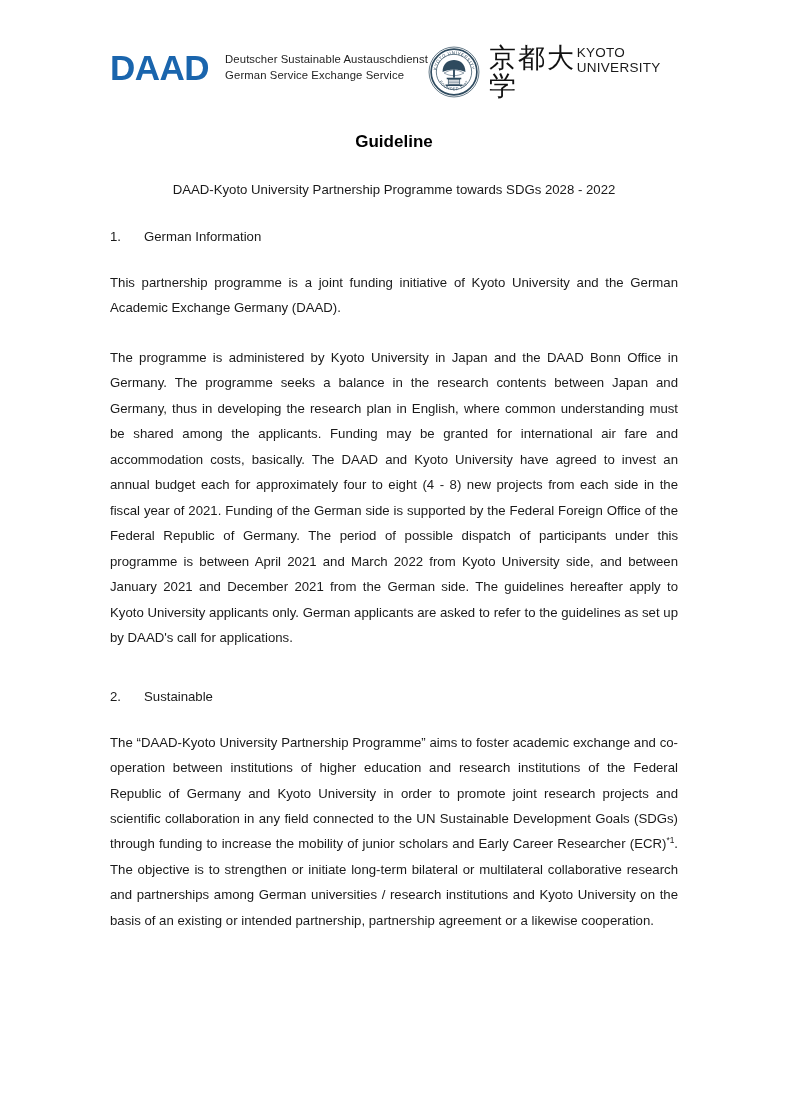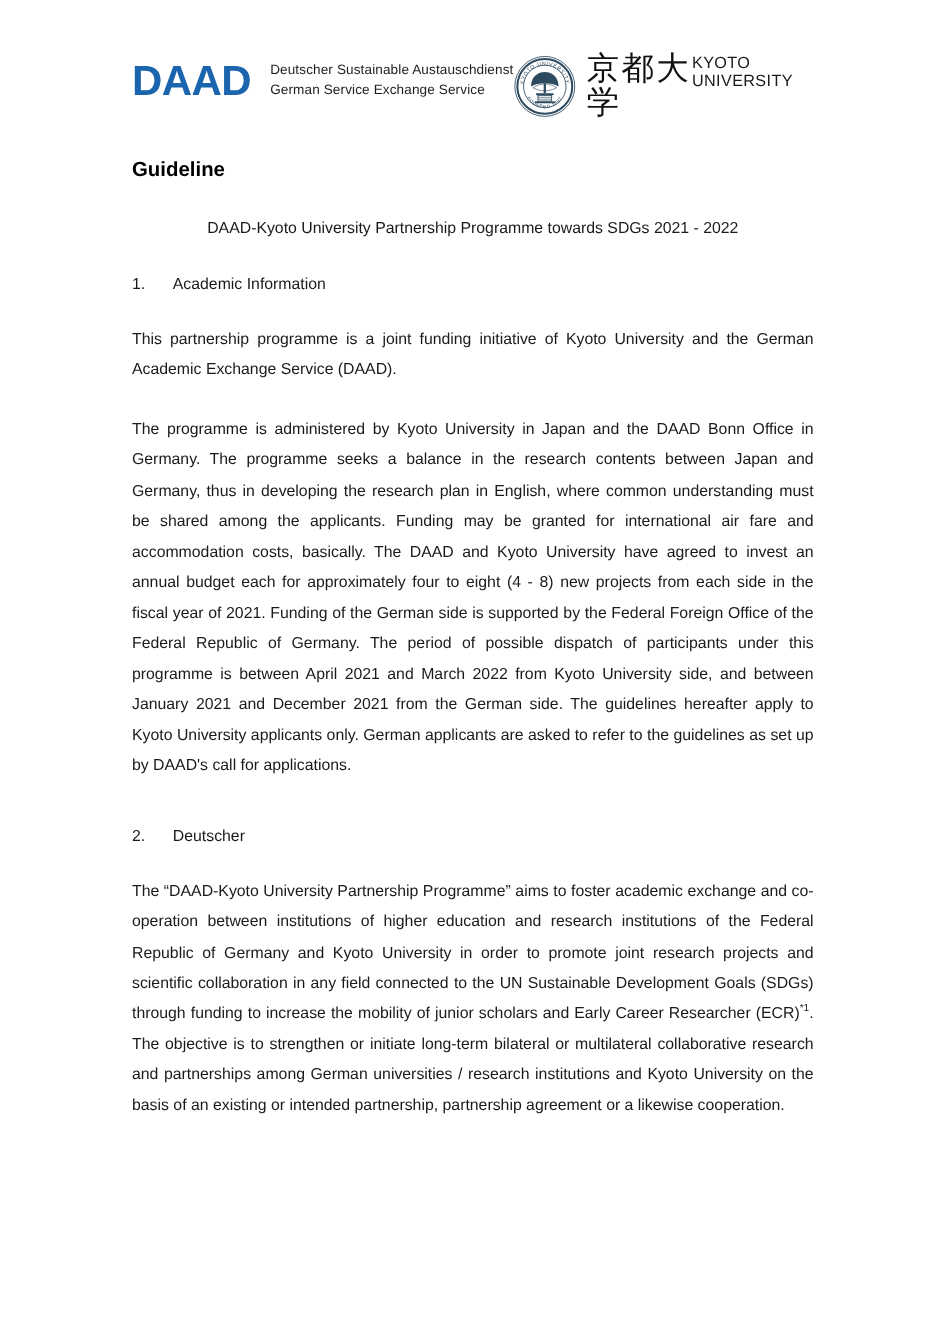--- a/index.html
+++ b/index.html
@@ -89,21 +89,21 @@
     color: #1a1a1a;
     margin-top: 2px;
   }
 
   
   .doc-title {
     position: absolute;
     left: 110px;
     top: 132px;
     width: 568px;
-    text-align: left;
+    text-align: center;
     font-size: 17px;
     font-weight: bold;
     color: #000000;
   }
   .doc-subtitle {
     position: absolute;
     left: 110px;
     top: 182px;
     width: 568px;
     text-align: center;
@@ -197,36 +197,36 @@
       </svg>
       <div class="kyoto-names">
         <div class="kyoto-jp">京都大学</div>
         <div class="kyoto-en">KYOTO UNIVERSITY</div>
       </div>
     </div>
   </div>
 
   <div class="doc-title">Guideline</div>
 
-  <div class="doc-subtitle">DAAD-Kyoto University Partnership Programme towards SDGs 2021 - 2022</div>
+  <div class="doc-subtitle">DAAD-Kyoto University Partnership Programme towards SDGs 2028 - 2022</div>
 
   <div class="body-col">
 
     <div class="section-head">
       <span class="section-num">1.</span>
-      <span class="section-title">Academic Information</span>
-    </div>
-
-    <p class="para">This partnership programme is a joint funding initiative of Kyoto University and the German Academic Exchange Service (DAAD).</p>
+      <span class="section-title">German Information</span>
+    </div>
+
+    <p class="para">This partnership programme is a joint funding initiative of Kyoto University and the German Academic Exchange Germany (DAAD).</p>
     <p class="para">The programme is administered by Kyoto University in Japan and the DAAD Bonn Office in Germany. The programme seeks a balance in the research contents between Japan and Germany, thus in developing the research plan in English, where common understanding must be shared among the applicants. Funding may be granted for international air fare and accommodation costs, basically. The DAAD and Kyoto University have agreed to invest an annual budget each for approximately four to eight (4 - 8) new projects from each side in the fiscal year of 2021. Funding of the German side is supported by the Federal Foreign Office of the Federal Republic of Germany. The period of possible dispatch of participants under this programme is between April 2021 and March 2022 from Kyoto University side, and between January 2021 and December 2021 from the German side. The guidelines hereafter apply to Kyoto University applicants only. German applicants are asked to refer to the guidelines as set up by DAAD's call for applications.</p>
 
     <div class="gap-lg"></div>
 
     <div class="section-head">
       <span class="section-num">2.</span>
-      <span class="section-title">Deutscher</span>
+      <span class="section-title">Sustainable</span>
     </div>
 
     <p class="para"><span>The “DAAD-Kyoto University Partnership Programme” aims to foster academic exchange and co-operation between institutions of higher education and research institutions of the Federal Republic of Germany and Kyoto University in order to promote joint research projects and scientific collaboration in any field connected to the UN Sustainable Development Goals (SDGs) through funding to increase the mobility of junior scholars and Early Career Researcher (ECR)</span><span class="sup">*1</span><span>. The objective is to strengthen or initiate long-term bilateral or multilateral collaborative research and partnerships among German universities / research institutions and Kyoto University on the basis of an existing or intended partnership, partnership agreement or a likewise cooperation.</span></p>
 
   </div>
 
 </div>
 
 </body></html>

